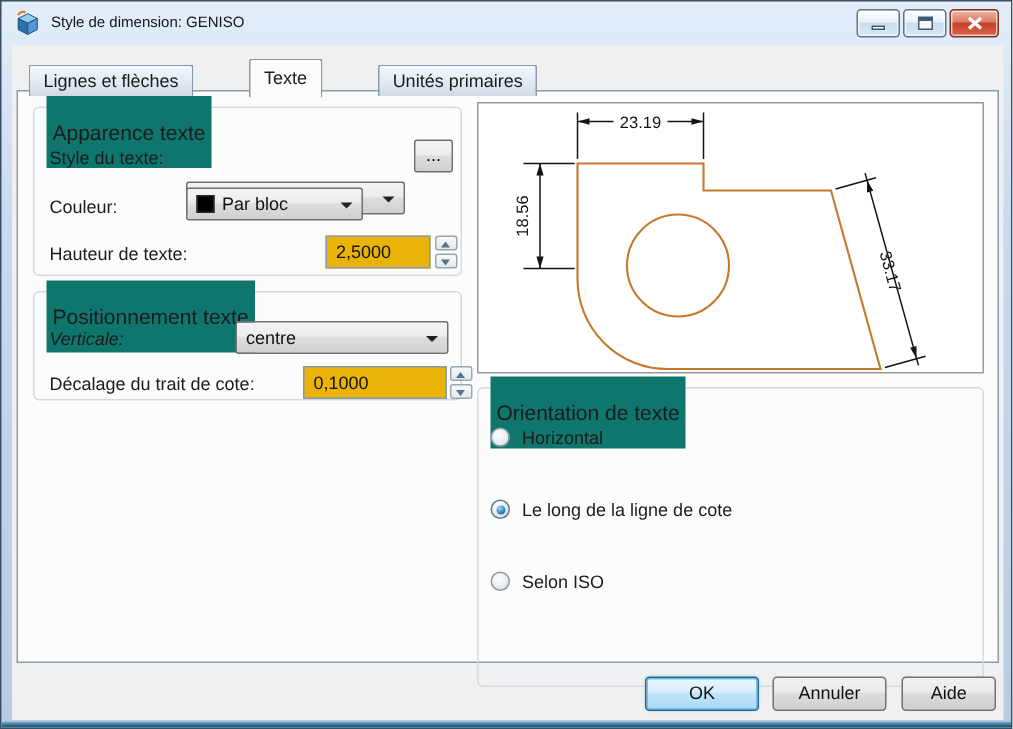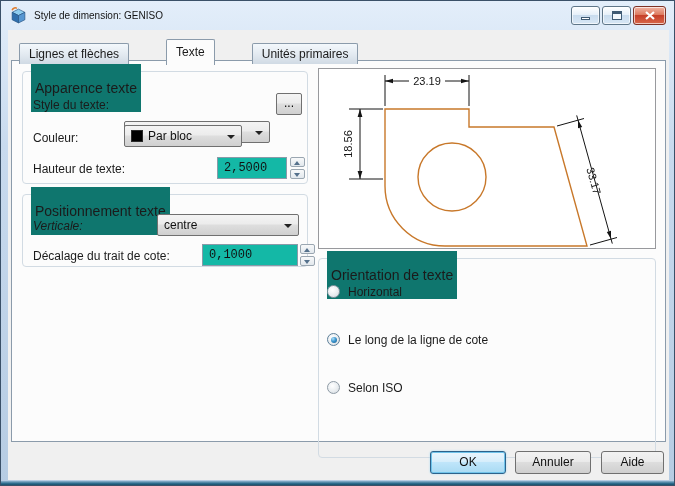--- a/index.html
+++ b/index.html
@@ -48,22 +48,22 @@
     font-size:14px; color:#1b1b1b; white-space:nowrap; }
   .field-label { position:absolute; font-size:12px; color:#1b1b1b; white-space:nowrap; }
 
   
   .combo { position:absolute; height:22px; border:1px solid #707070; border-radius:2px;
     background:linear-gradient(180deg,#f4f4f4 0%, #ececec 45%, #dedede 50%, #d0d0d0 100%);
     display:flex; align-items:center; padding:0 18px 0 6px; font-size:12px; color:#111; cursor:default; }
   .combo .arrow { position:absolute; right:6px; top:9px; width:0; height:0;
     border-left:4px solid transparent; border-right:4px solid transparent; border-top:4px solid #222; }
   .swatch { width:12px; height:12px; background:#000; border:1px solid #2a2a2a; margin-right:5px; flex:0 0 auto; }
-  .edit { position:absolute; height:22px; border:1px solid #8a9aa8; background:#14b8a6;
-    font-size:12px; color:#111; padding:0 0 0 6px; font-family:Liberation Mono, monospace; outline:none; }
+  .edit { position:absolute; height:22px; border:1px solid #8a9aa8; background:#eab308;
+    font-size:12px; color:#111; padding:0 0 0 6px; font-family:Liberation Sans, sans-serif; outline:none; }
   .btn-browse { position:absolute; width:26px; height:22px; border:1px solid #707070; border-radius:2px;
     background:linear-gradient(180deg,#f4f4f4 0%, #ececec 45%, #dedede 50%, #d0d0d0 100%);
     font-size:12px; text-align:center; line-height:18px; cursor:default; }
   .spinner { position:absolute; width:15px; height:22px; display:flex; flex-direction:column; justify-content:space-between; }
   .spin-btn { height:10px; border:1px solid #9aa6b1; border-radius:2px; position:relative;
     background:linear-gradient(180deg,#f8f9fa 0%, #e2e8ed 100%); cursor:default; }
   .spin-btn::after { content:""; position:absolute; left:3px; width:0; height:0;
     border-left:3.5px solid transparent; border-right:3.5px solid transparent; }
   .spin-btn.up::after   { top:2.5px; border-bottom:4px solid #55718c; }
   .spin-btn.down::after { top:3px;  border-top:4px solid #55718c; }

